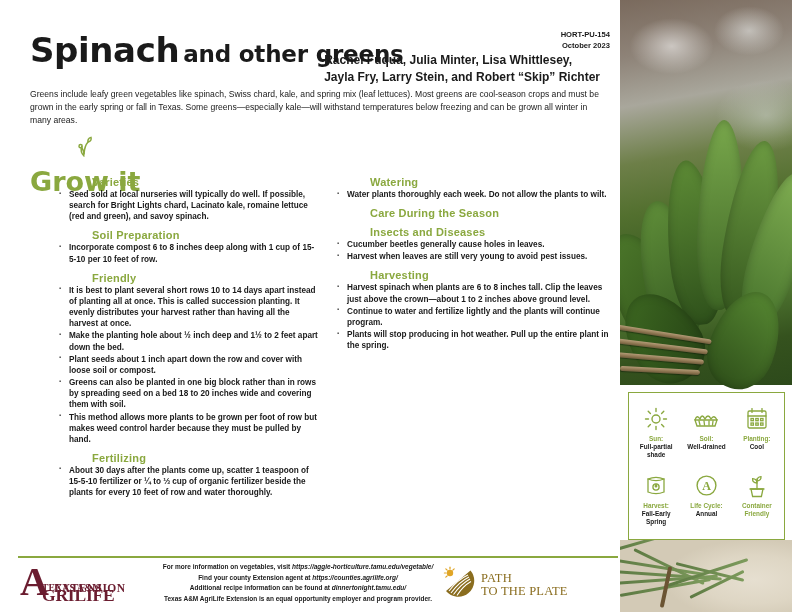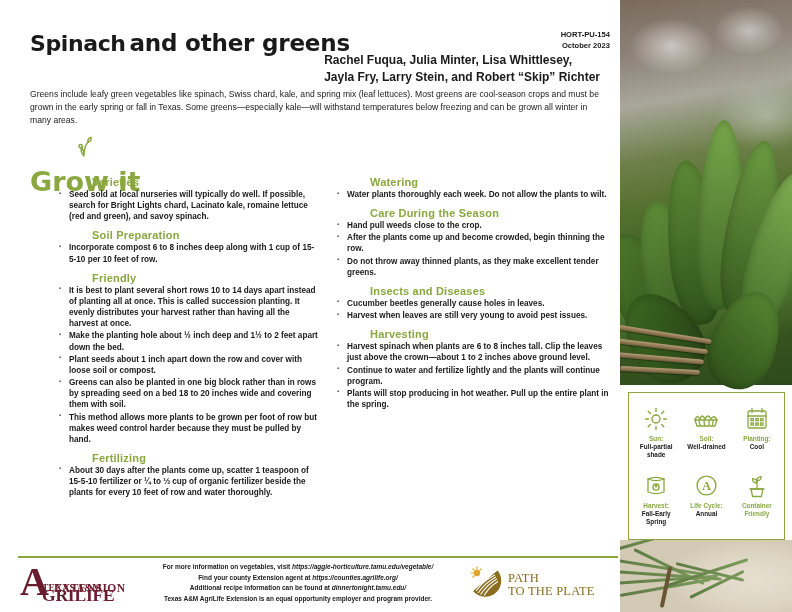--- a/index.html
+++ b/index.html
@@ -73,21 +73,21 @@
   .icon-row { display: flex; justify-content: space-around; align-items: flex-start; }
   .icon-cell { width: 50px; text-align: center; }
   .icon-glyph { height: 26px; display:flex; align-items:center; justify-content:center; margin-bottom: 3px; }
   .icon-label { font-size: 6.4px; color: #8aa83f; font-weight: bold; line-height: 1.28; }
   .icon-value { font-size: 6.4px; color: #1a1a1a; font-weight: bold; line-height: 1.28; }
 
   
   .title-wrap { position: absolute; left: 30px; top: 30px; white-space: nowrap; }
   .title-main {
     font-family: "DejaVu Sans", sans-serif;
-    font-size: 22px; font-weight: bold; color: #1a1a1a;
+    font-size: 34px; font-weight: bold; color: #1a1a1a;
     letter-spacing: -0.4px;
   }
   .title-sub {
     font-family: "DejaVu Sans", sans-serif;
     font-size: 23px; font-weight: bold; color: #1a1a1a;
     letter-spacing: -0.2px; margin-left: 4px;
   }
   .pub-meta {
     position: absolute; right: 182px; top: 30px;
     text-align: right;
@@ -169,21 +169,21 @@
     font-size: 11.5px; font-weight: bold; color: #6b1d30;
     letter-spacing: 0.4px;
   }
   .footer-text {
     position: absolute; left: 146px; top: 562px;
     width: 304px; text-align: center;
     font-size: 6.5px; font-weight: bold; color: #1a1a1a; line-height: 1.62;
   }
   .footer-text i { font-style: italic; }
   .logo-plate {
-    position: absolute; left: 467px; top: 566px;
+    position: absolute; left: 440px; top: 566px;
     display: flex; align-items: center; gap: 5px;
   }
   .plate-text {
     font-family: "Liberation Serif", serif;
     font-size: 12.5px; color: #8a6d1f; line-height: 1.04;
     letter-spacing: 0.2px;
   }
 </style>
 </head>
 <body>
@@ -367,25 +367,20 @@
         <li>About 30 days after the plants come up, scatter 1 teaspoon of 15-5-10 fertilizer or ¼ to ⅓ cup of organic fertilizer beside the plants for every 10 feet of row and water thoroughly.</li>
       </ul>
     </div>
 
   <div class="col-right">
       <div class="sec-head">Watering</div>
       <ul class="bullets">
         <li>Water plants thoroughly each week. Do not allow the plants to wilt.</li>
       </ul>
       <div class="sec-head tight">Care During the Season</div>
-      <ul class="bullets">
-        <li>Hand pull weeds close to the crop.</li>
-        <li>After the plants come up and become crowded, begin thinning the row.</li>
-        <li>Do not throw away thinned plants, as they make excellent tender greens.</li>
-      </ul>
       <div class="sec-head tight">Insects and Diseases</div>
       <ul class="bullets">
         <li>Cucumber beetles generally cause holes in leaves.</li>
         <li>Harvest when leaves are still very young to avoid pest issues.</li>
       </ul>
       <div class="sec-head tight">Harvesting</div>
       <ul class="bullets">
         <li>Harvest spinach when plants are 6 to 8 inches tall. Clip the leaves just above the crown—about 1 to 2 inches above ground level.</li>
         <li>Continue to water and fertilize lightly and the plants will continue program.</li>
         <li>Plants will stop producing in hot weather. Pull up the entire plant in the spring.</li>

